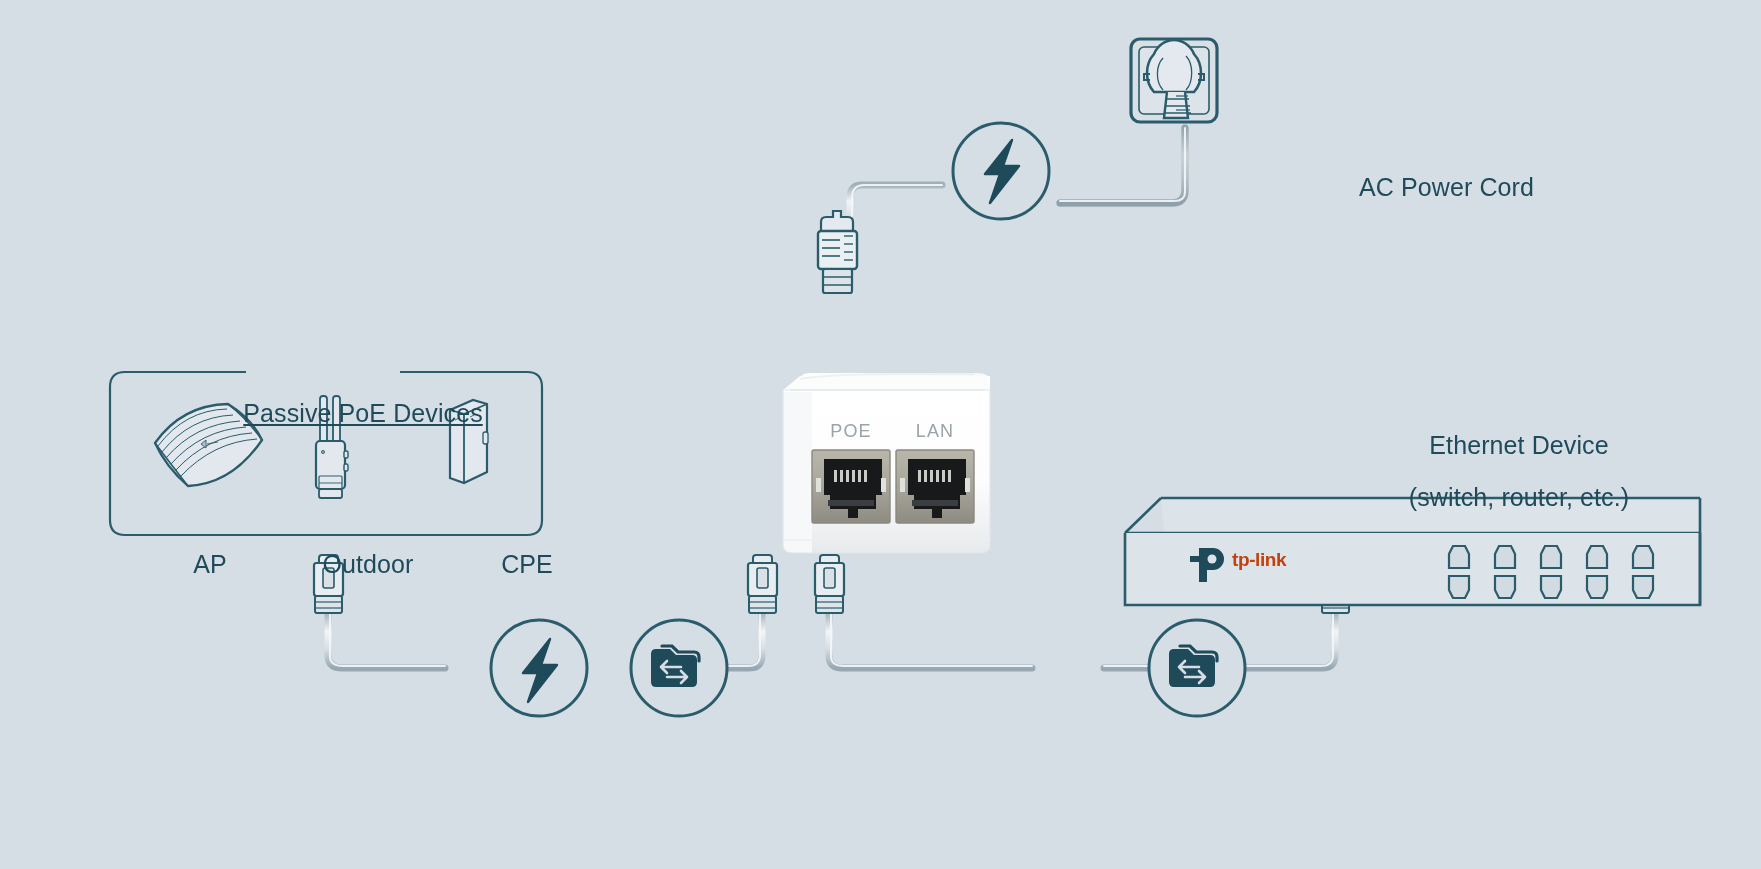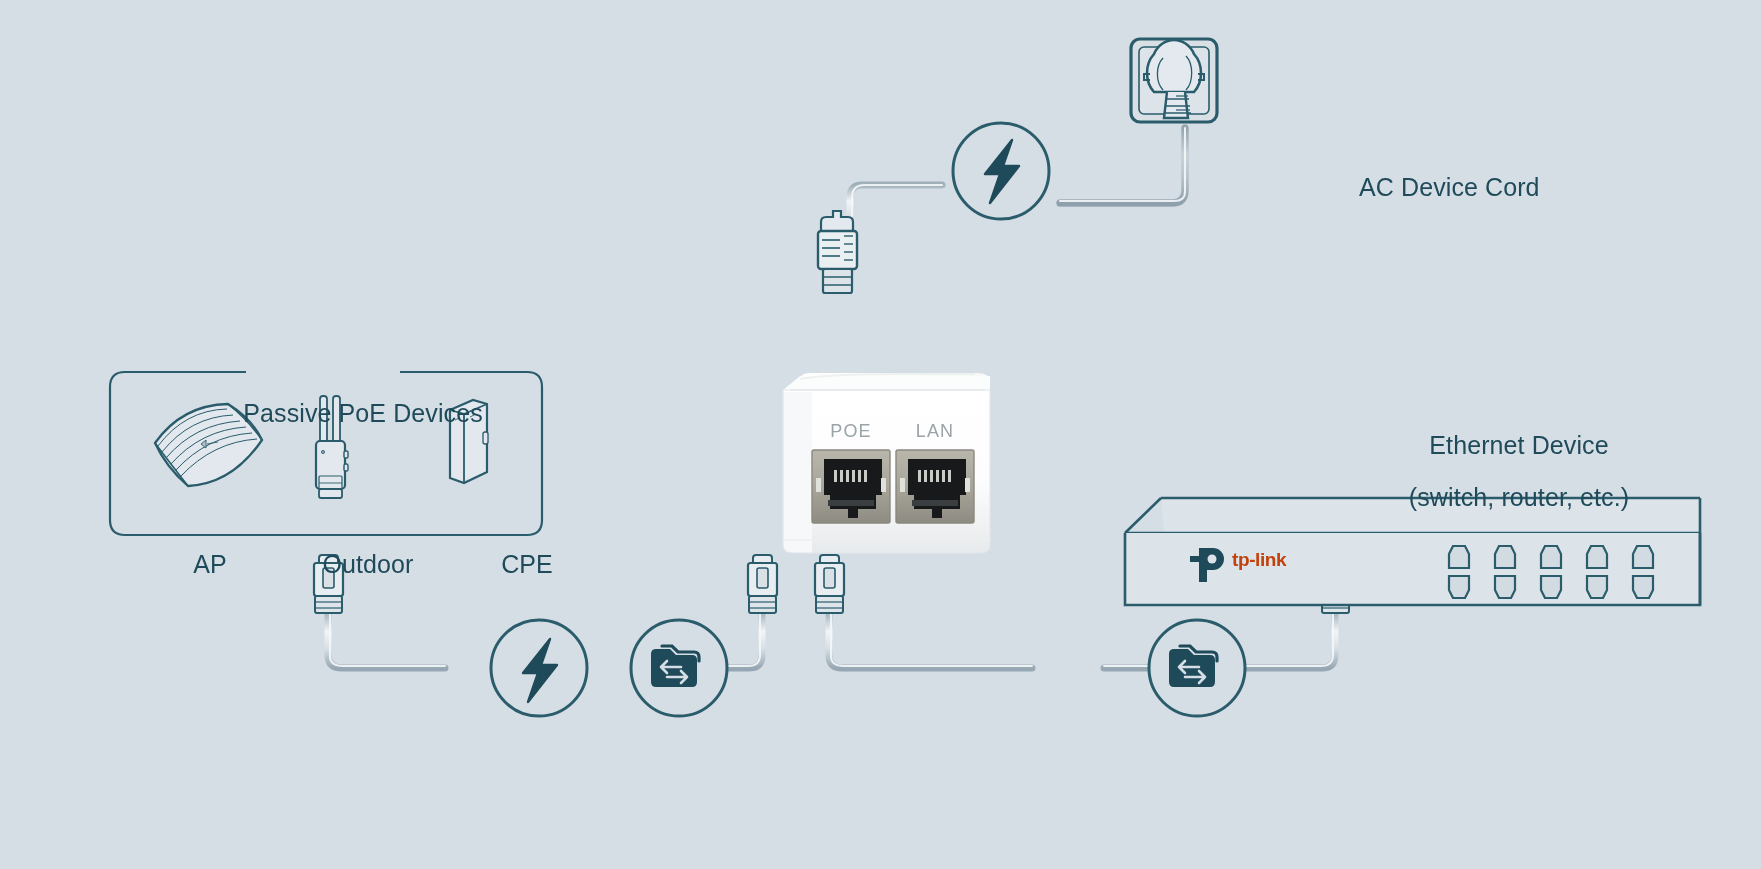--- a/index.html
+++ b/index.html
@@ -341,23 +341,23 @@
 
         <path d="M1449 590 l4 8 l12 0 l4 -8 l0 -14 l-20 0 z"></path>
         <path d="M1495 590 l4 8 l12 0 l4 -8 l0 -14 l-20 0 z"></path>
         <path d="M1541 590 l4 8 l12 0 l4 -8 l0 -14 l-20 0 z"></path>
         <path d="M1587 590 l4 8 l12 0 l4 -8 l0 -14 l-20 0 z"></path>
         <path d="M1633 590 l4 8 l12 0 l4 -8 l0 -14 l-20 0 z"></path>
       </g>
     </g>
   </svg>
 
-  <div class="label" style="left:1359px; top:172px;">AC Device Cord</div>
-
-  <div class="label center" style="left:363px; top:398px;">Passive PoE Devices</div>
+  <div class="label" style="left:1359px; top:172px;">AC Power Cord</div>
+
+  <div class="label center" style="left:363px; top:398px;text-decoration:underline;">Passive PoE Devices</div>
 
   <div class="label center" style="left:210px; top:549px;">AP</div>
   <div class="label center" style="left:368px; top:549px;">Outdoor</div>
   <div class="label center" style="left:527px; top:549px;">CPE</div>
 
   <div class="port-label" style="left:851px; top:421px;">POE</div>
   <div class="port-label" style="left:935px; top:421px;">LAN</div>
 
 
   <div class="label center" style="left:1519px; top:430px;">Ethernet Device</div>

